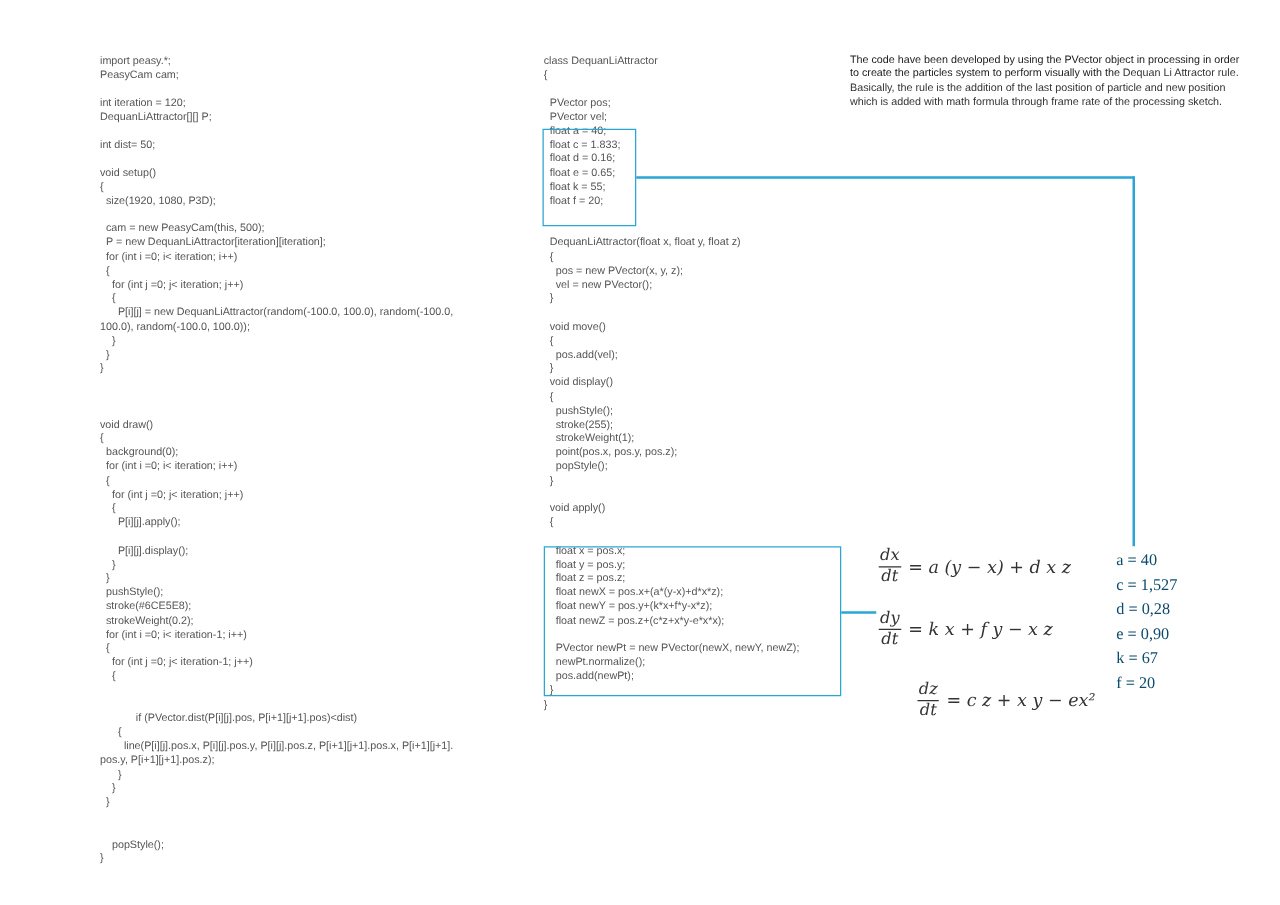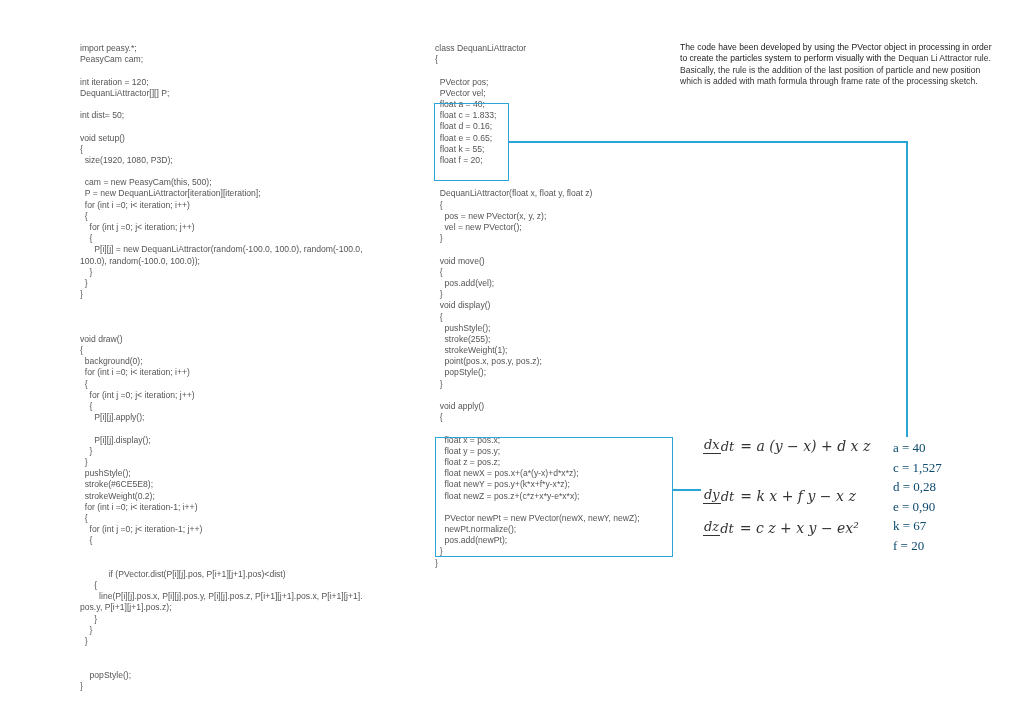--- a/index.html
+++ b/index.html
@@ -8,21 +8,21 @@
   .code { position:absolute; font-size:8.6px; line-height:11.2px; white-space:pre; color:#555555; }
   .code .ln { display:block; height:11.2px; }
   #col-left { left:44px; top:43px;margin-left:36px; }
   #col-mid { left:435px; top:43px; }
   .para { position:absolute; left:680px; top:42px; width:320px; font-size:8.6px; line-height:11.3px; color:#333333; }
   .para .bold { color:#1a1a1a; font-weight:normal;text-align:center; }
   .box { position:absolute; border:1.5px solid #2aa6d6; box-sizing:border-box; }
   .hline { position:absolute; height:1.5px; background:#2aa6d6; }
   .vline { position:absolute; width:1.5px; background:#2aa6d6; }
   .eq { position:absolute; left:703px; font-family:"DejaVu Serif", serif; font-style:italic; color:#333; font-size:14px; display:flex; align-items:center; }
-  .frac { display:inline-flex; flex-direction:row; align-items:center; margin-right:6px; font-size:13px; line-height:14px; }
+  .frac { display:inline-flex; flex-direction:column; align-items:center; margin-right:6px; font-size:13px; line-height:14px; }
   .frac .num { border-bottom:1px solid #333; padding:0 1px 1px 1px; }
   .frac .den { padding-top:1px; }
   .vals { position:absolute; left:893px; top:438px; font-family:"Liberation Serif", serif; font-size:13px; line-height:19.5px; color:#0c4a6e; }
   .vals .ln { display:block; }
 </style>
 </head>
 <body>
 
 <div id="col-left" class="code"><span class="ln">import peasy.*;</span><span class="ln">PeasyCam cam;</span><span class="ln"></span><span class="ln">int iteration = 120;</span><span class="ln">DequanLiAttractor[][] P;</span><span class="ln"></span><span class="ln">int dist= 50;</span><span class="ln"></span><span class="ln">void setup()</span><span class="ln">{</span><span class="ln">  size(1920, 1080, P3D);</span><span class="ln"></span><span class="ln">  cam = new PeasyCam(this, 500);</span><span class="ln">  P = new DequanLiAttractor[iteration][iteration];</span><span class="ln">  for (int i =0; i&lt; iteration; i++)</span><span class="ln">  {</span><span class="ln">    for (int j =0; j&lt; iteration; j++)</span><span class="ln">    {</span><span class="ln">      P[i][j] = new DequanLiAttractor(random(-100.0, 100.0), random(-100.0,</span><span class="ln">100.0), random(-100.0, 100.0));</span><span class="ln">    }</span><span class="ln">  }</span><span class="ln">}</span><span class="ln"></span><span class="ln"></span><span class="ln"></span><span class="ln">void draw()</span><span class="ln">{</span><span class="ln">  background(0);</span><span class="ln">  for (int i =0; i&lt; iteration; i++)</span><span class="ln">  {</span><span class="ln">    for (int j =0; j&lt; iteration; j++)</span><span class="ln">    {</span><span class="ln">      P[i][j].apply();</span><span class="ln"></span><span class="ln">      P[i][j].display();</span><span class="ln">    }</span><span class="ln">  }</span><span class="ln">  pushStyle();</span><span class="ln">  stroke(#6CE5E8);</span><span class="ln">  strokeWeight(0.2);</span><span class="ln">  for (int i =0; i&lt; iteration-1; i++)</span><span class="ln">  {</span><span class="ln">    for (int j =0; j&lt; iteration-1; j++)</span><span class="ln">    {</span><span class="ln"></span><span class="ln"></span><span class="ln">            if (PVector.dist(P[i][j].pos, P[i+1][j+1].pos)&lt;dist)</span><span class="ln">      {</span><span class="ln">        line(P[i][j].pos.x, P[i][j].pos.y, P[i][j].pos.z, P[i+1][j+1].pos.x, P[i+1][j+1].</span><span class="ln">pos.y, P[i+1][j+1].pos.z);</span><span class="ln">      }</span><span class="ln">    }</span><span class="ln">  }</span><span class="ln"></span><span class="ln"></span><span class="ln">    popStyle();</span><span class="ln">}</span></div>
 <div id="col-mid" class="code"><span class="ln">class DequanLiAttractor</span><span class="ln">{</span><span class="ln"></span><span class="ln">  PVector pos;</span><span class="ln">  PVector vel;</span><span class="ln">  float a = 40;</span><span class="ln">  float c = 1.833;</span><span class="ln">  float d = 0.16;</span><span class="ln">  float e = 0.65;</span><span class="ln">  float k = 55;</span><span class="ln">  float f = 20;</span><span class="ln"></span><span class="ln"></span><span class="ln">  DequanLiAttractor(float x, float y, float z)</span><span class="ln">  {</span><span class="ln">    pos = new PVector(x, y, z);</span><span class="ln">    vel = new PVector();</span><span class="ln">  }</span><span class="ln"></span><span class="ln">  void move()</span><span class="ln">  {</span><span class="ln">    pos.add(vel);</span><span class="ln">  }</span><span class="ln">  void display()</span><span class="ln">  {</span><span class="ln">    pushStyle();</span><span class="ln">    stroke(255);</span><span class="ln">    strokeWeight(1);</span><span class="ln">    point(pos.x, pos.y, pos.z);</span><span class="ln">    popStyle();</span><span class="ln">  }</span><span class="ln"></span><span class="ln">  void apply()</span><span class="ln">  {</span><span class="ln"></span><span class="ln">    float x = pos.x;</span><span class="ln">    float y = pos.y;</span><span class="ln">    float z = pos.z;</span><span class="ln">    float newX = pos.x+(a*(y-x)+d*x*z);</span><span class="ln">    float newY = pos.y+(k*x+f*y-x*z);</span><span class="ln">    float newZ = pos.z+(c*z+x*y-e*x*x);</span><span class="ln"></span><span class="ln">    PVector newPt = new PVector(newX, newY, newZ);</span><span class="ln">    newPt.normalize();</span><span class="ln">    pos.add(newPt);</span><span class="ln">  }</span><span class="ln">}</span></div>
@@ -45,21 +45,21 @@
     </span>
   <span>= a (y − x) + d x z</span>
 </div>
 <div class="eq" style="top:488px;">
   <span class="frac">
       <span class="num">dy</span>
       <span class="den">dt</span>
     </span>
   <span>= k x + f y − x z</span>
 </div>
-<div class="eq" style="top:520px;">
+<div class="eq" style="top:545px;margin-left:31px;">
   <span class="frac">
       <span class="num">dz</span>
       <span class="den">dt</span>
     </span>
   <span>= c z + x y − ex²</span>
 </div>
 
 <div class="vals">
   <span class="ln">a = 40</span>
   <span class="ln">c = 1,527</span>

